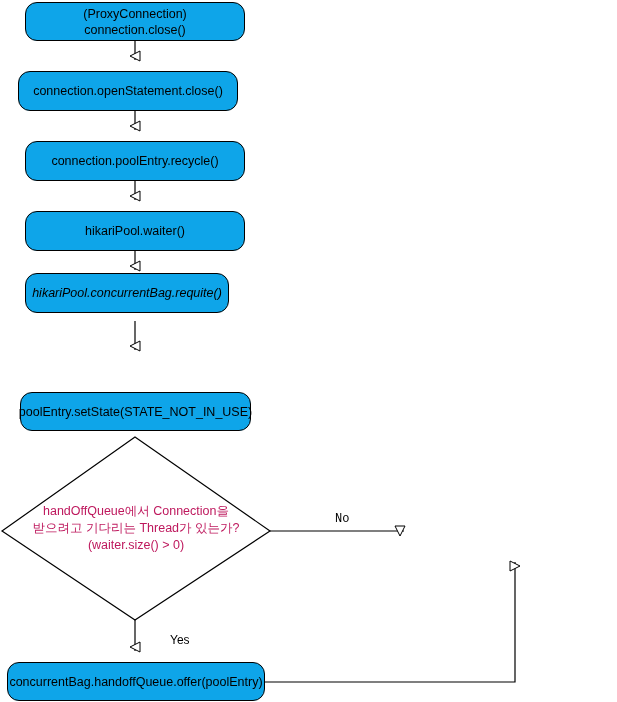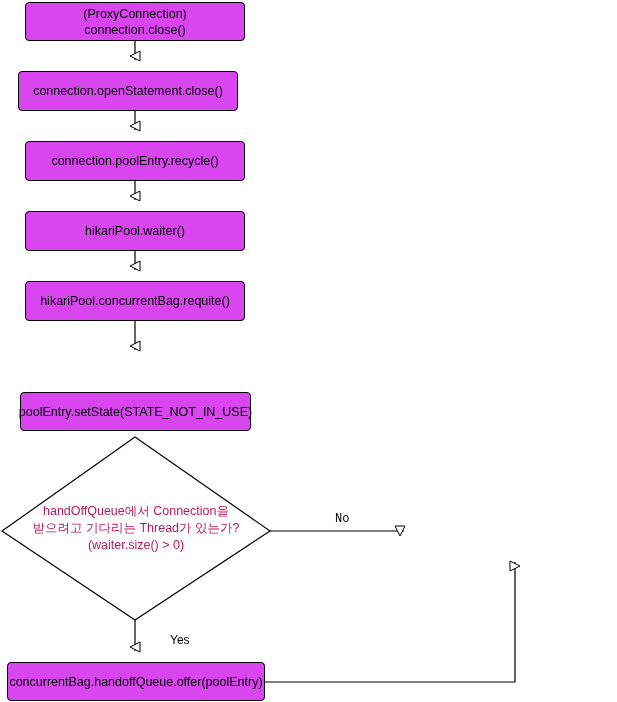--- a/index.html
+++ b/index.html
@@ -22,23 +22,23 @@
     position: absolute;
     left: 0;
     top: 0;
     width: 617px;
     height: 702px;
     pointer-events: none;
   }
   .node {
     position: absolute;
     box-sizing: border-box;
-    background: #d946ef;
+    background: #0ea5e9;
     border: 1px solid #000000;
-    border-radius: 4px;
+    border-radius: 12px;
     display: flex;
     align-items: center;
     justify-content: center;
     text-align: center;
     font-size: 12.5px;
     line-height: 16px;
     color: #000000;
     padding: 2px 16px;
     white-space: pre-line;
   }
@@ -111,21 +111,21 @@
   </div>
 
   <div class="node" style="left:25px; top:141px; width:220px; height:40px;">
     <span>connection.poolEntry.recycle()</span>
   </div>
 
   <div class="node" style="left:25px; top:211px; width:220px; height:40px;">
     <span>hikariPool.waiter()</span>
   </div>
 
-  <div class="node" style="left:25px; top:281px; width:220px; height:40px;">
+  <div class="node" style="left:25px; top:273px; width:204px; height:40px;font-style:italic;">
     <span>hikariPool.concurrentBag.requite()</span>
   </div>
 
   <div class="node wide-text" style="left:20px; top:358px; width:231px; height:39px;">
     <span>poolEntry.setState(STATE_NOT_IN_USE)</span>
   </div>
 
   <div class="decision" style="left:2px; top:437px; width:268px; height:183px;">
     <span class="decision-label">handOffQueue에서 Connection을
 받으려고 기다리는 Thread가 있는가?

